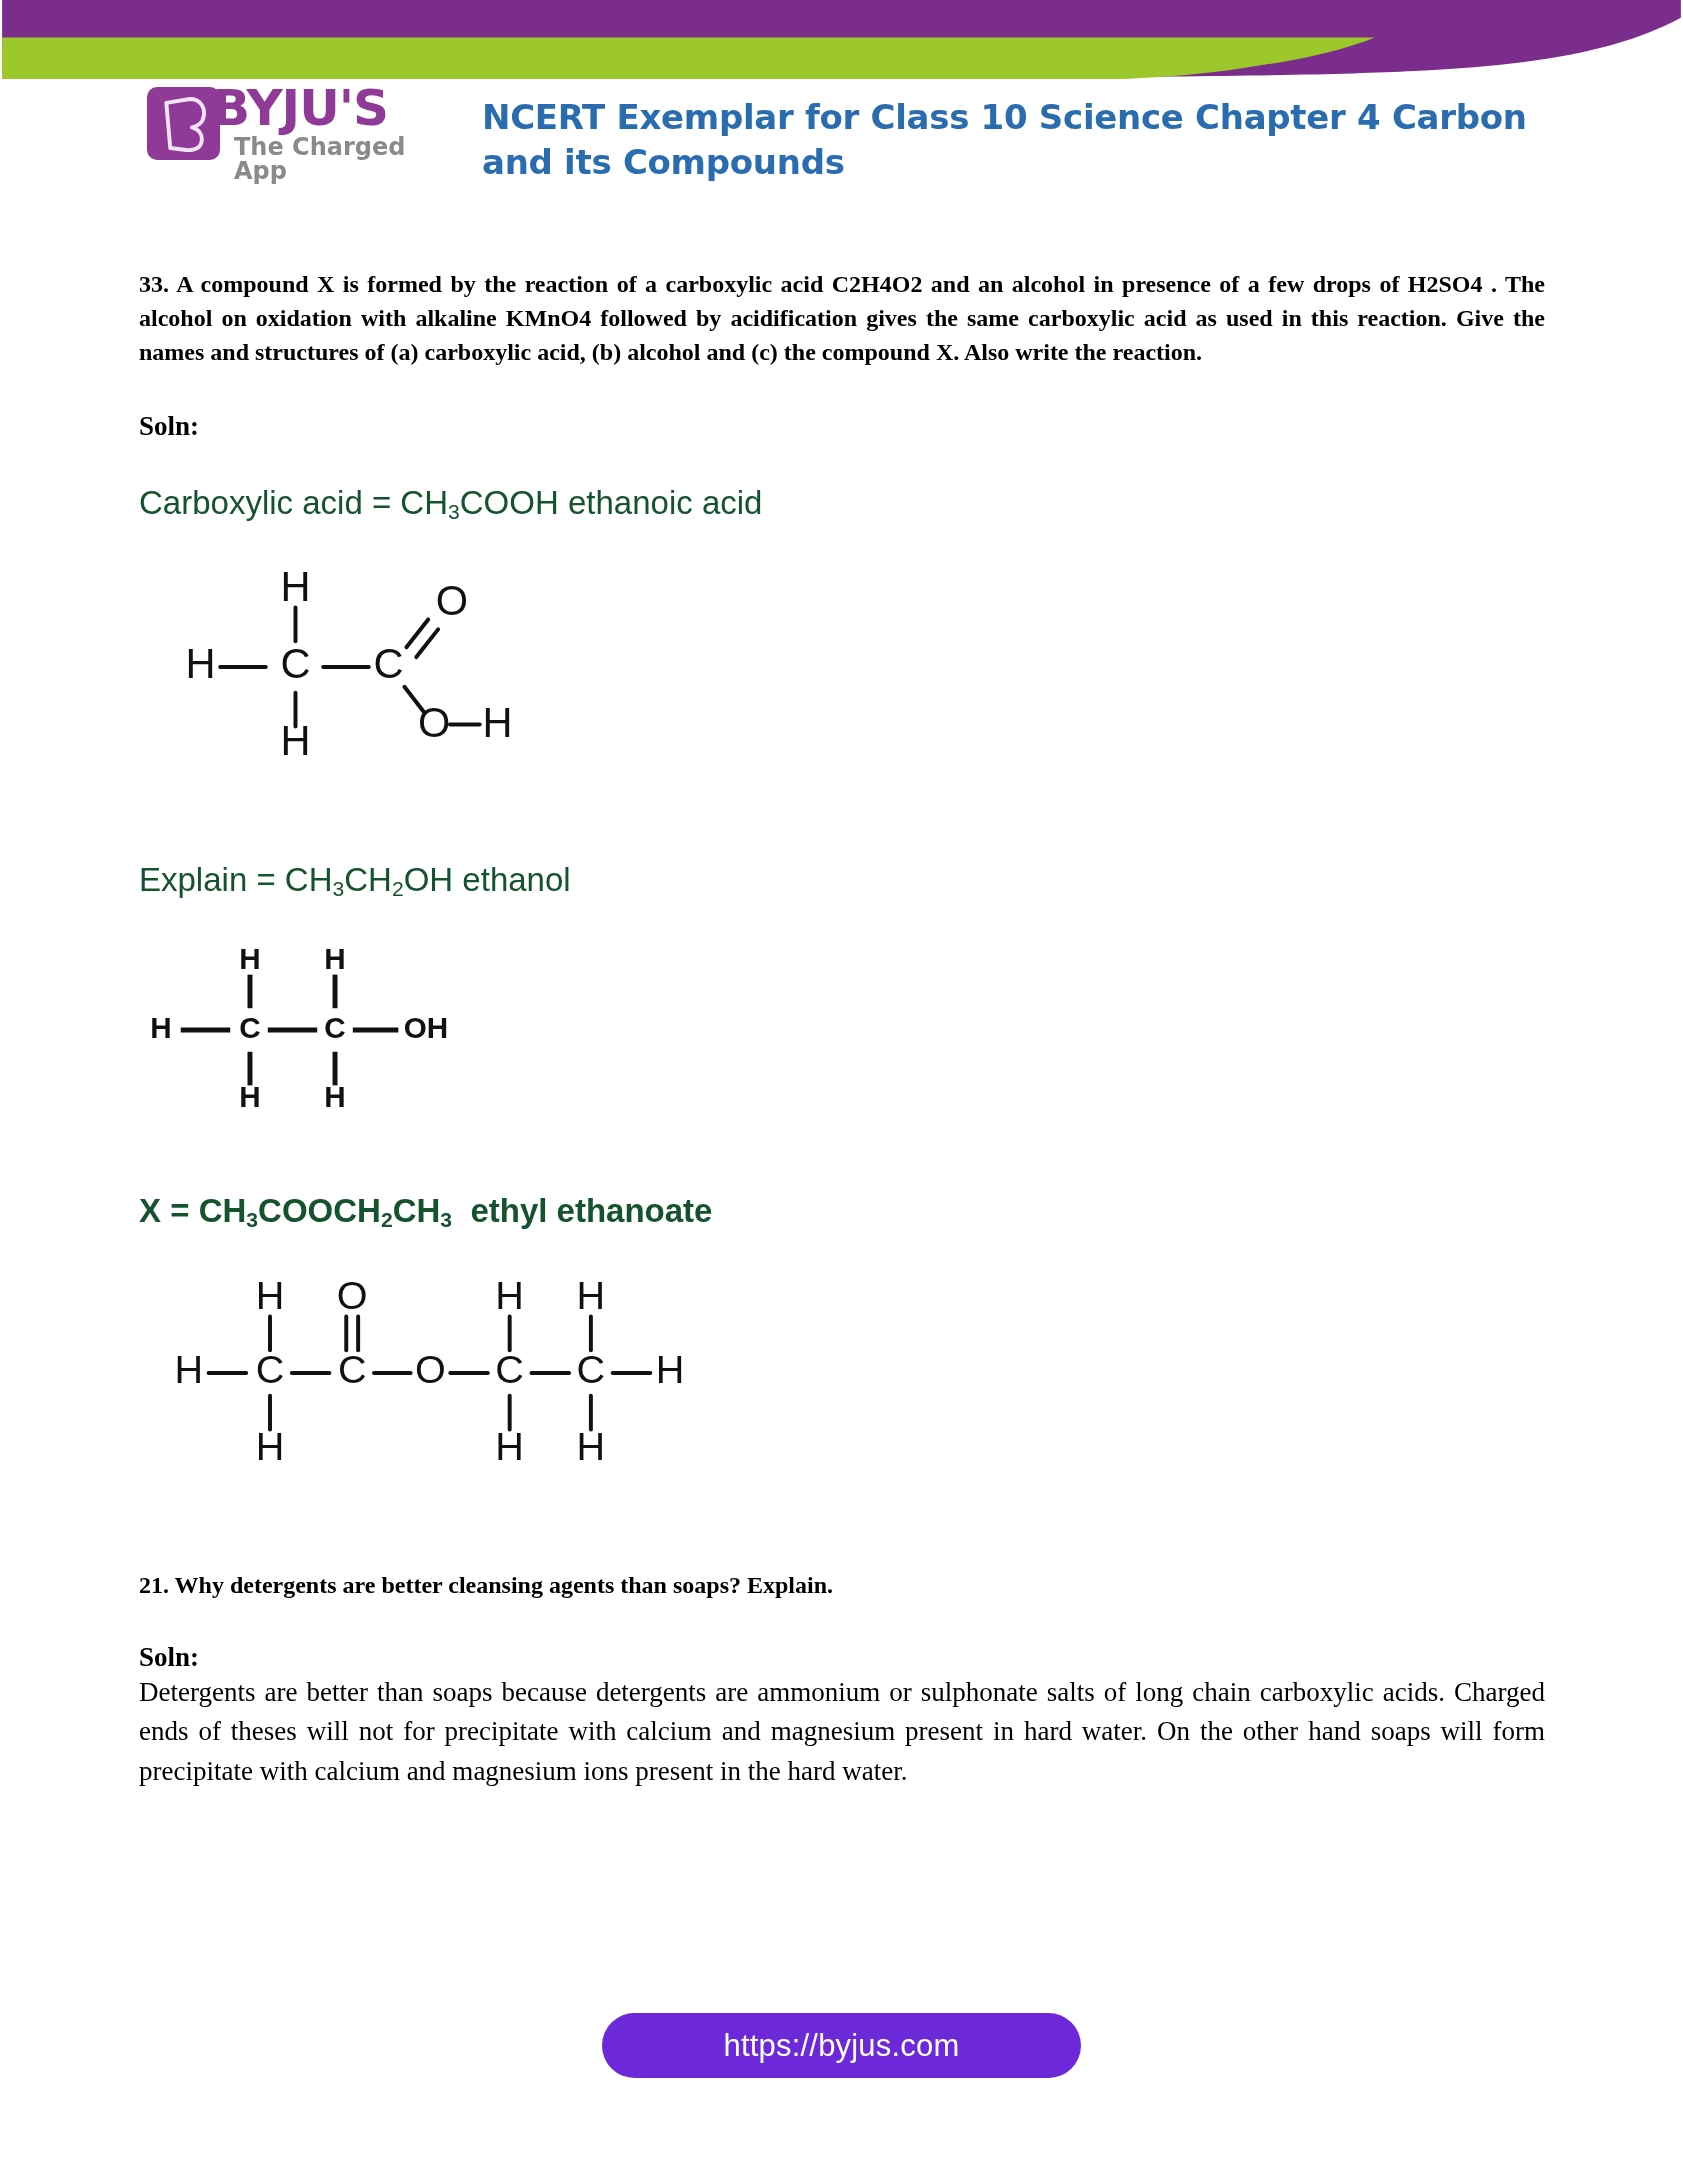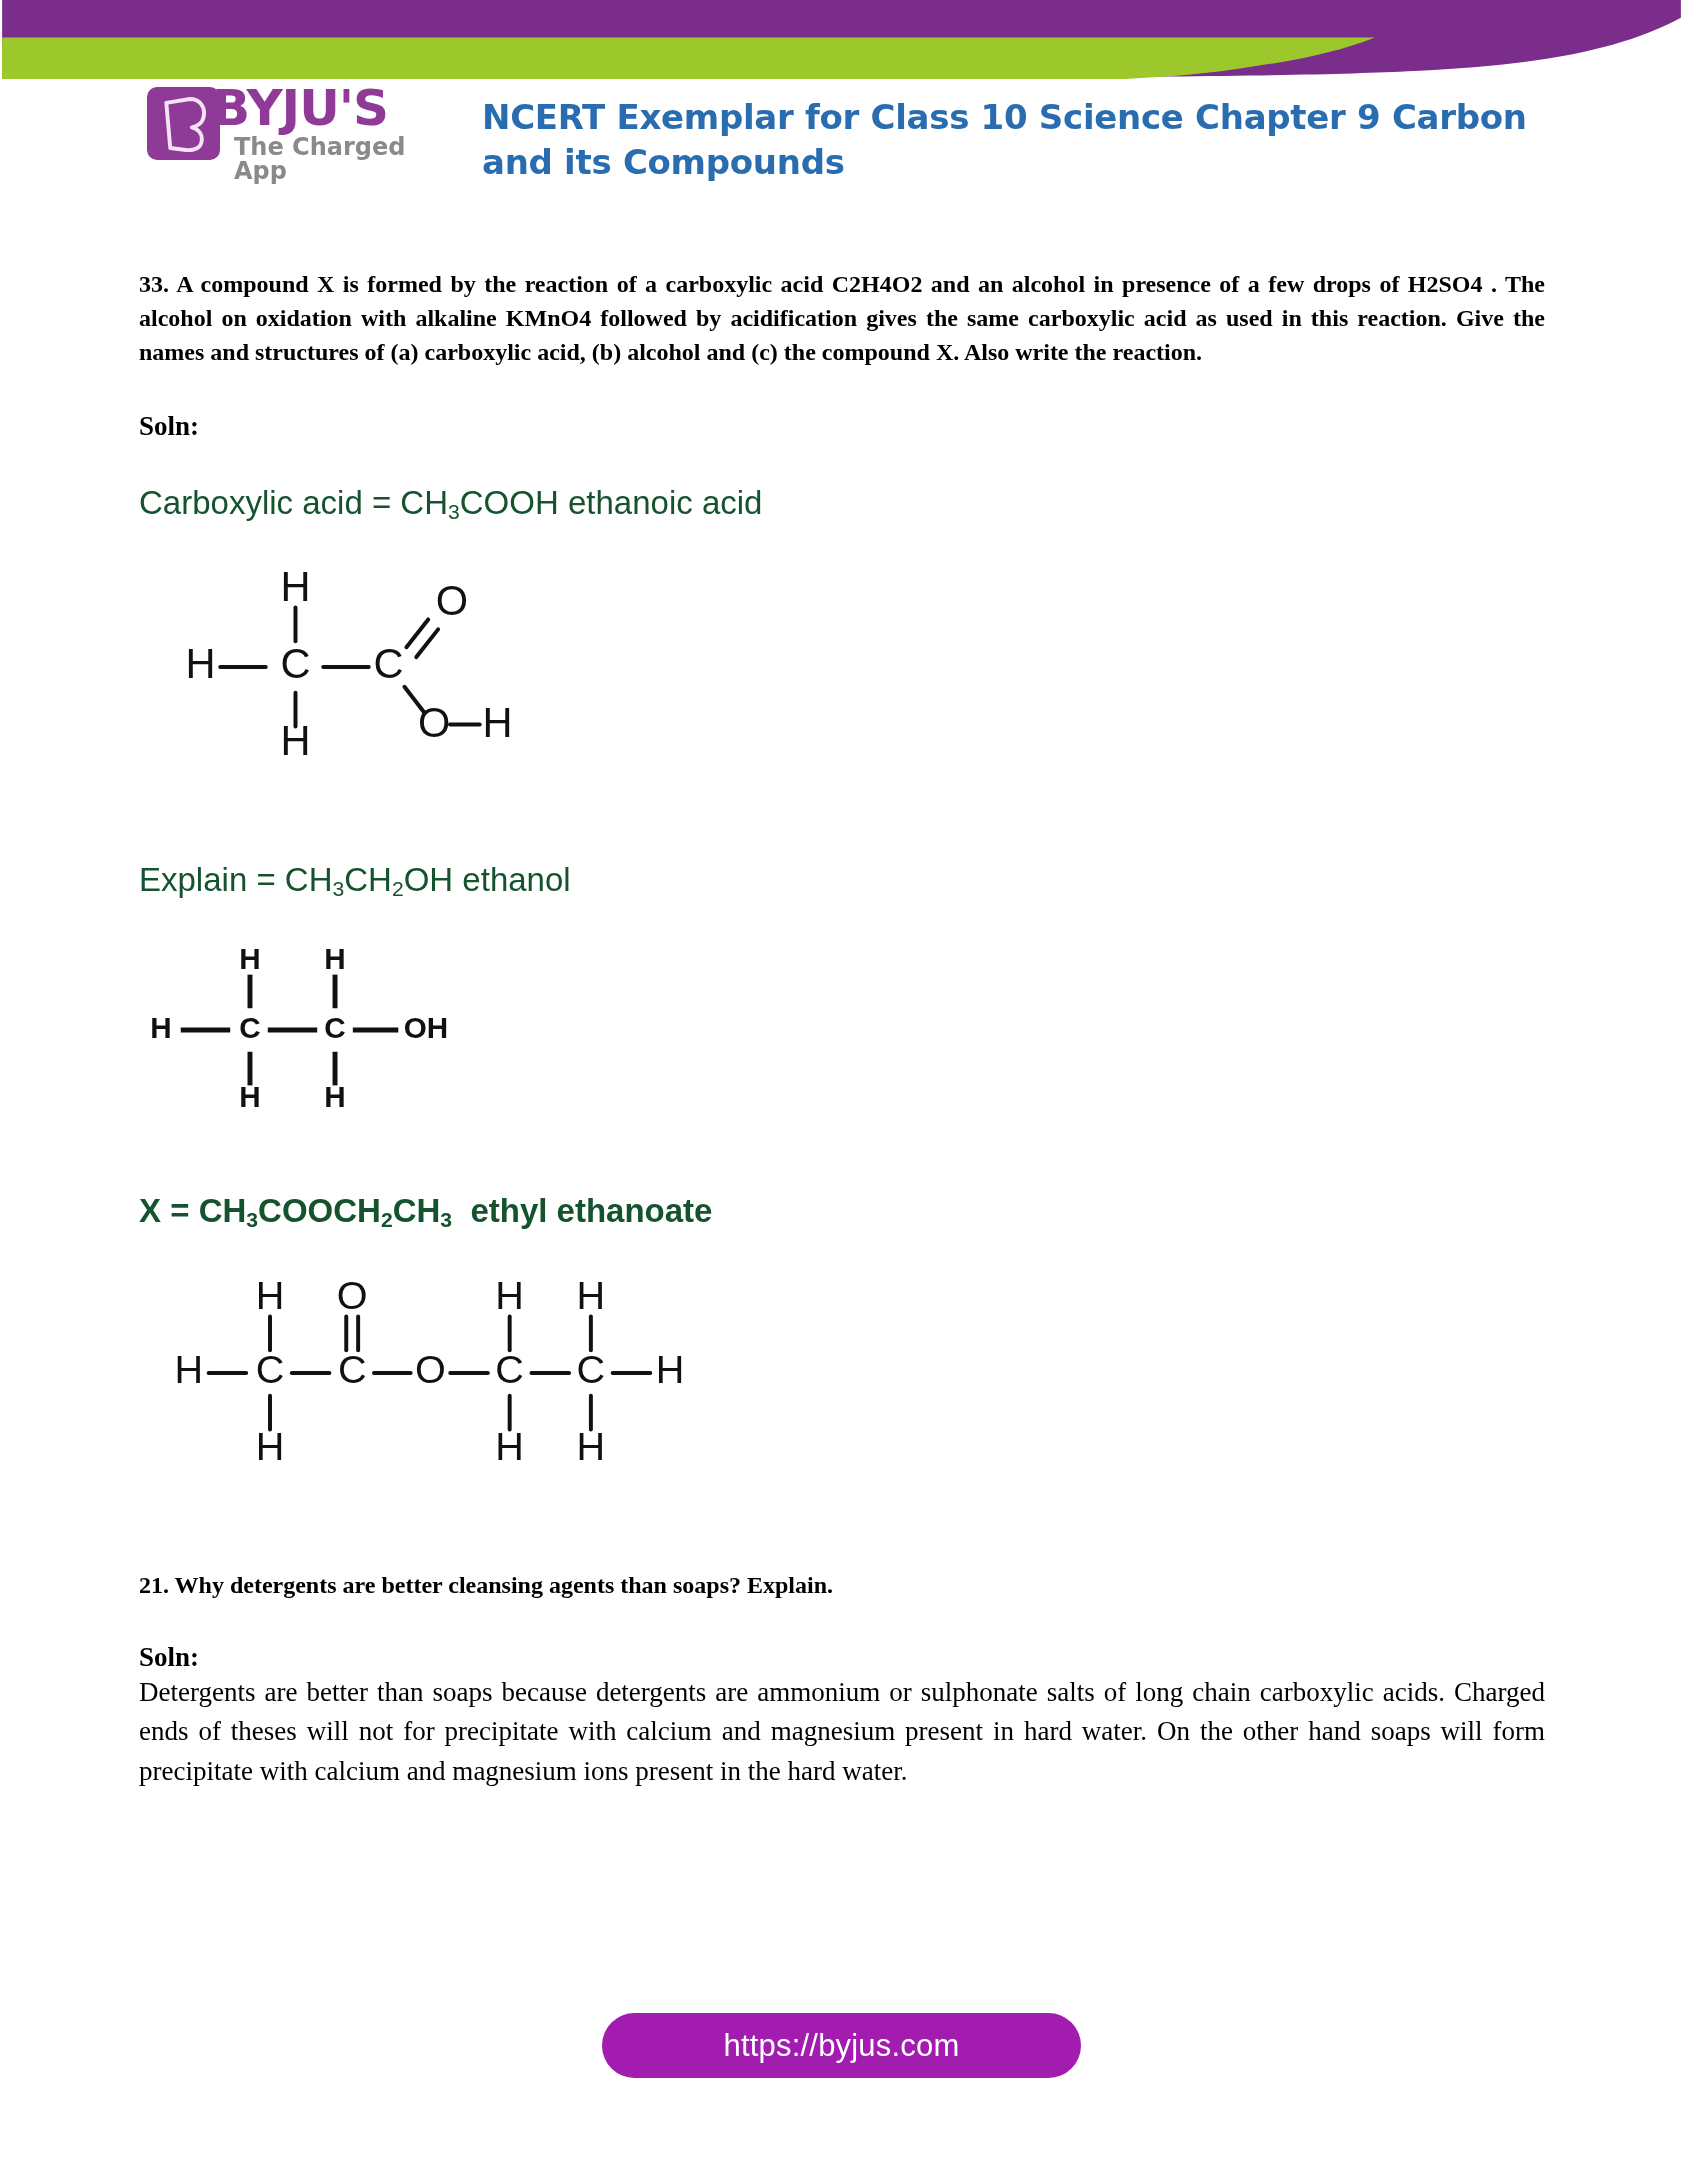--- a/index.html
+++ b/index.html
@@ -129,21 +129,21 @@
     position: relative;
   }
 
   
   .footer-btn {
     position: absolute;
     left: 602px;
     top: 2013px;
     width: 479px;
     height: 65px;
-    background: #a21caf;
+    background: #6d28d9;
     border-radius: 33px;
     display: flex;
     align-items: center;
     justify-content: center;
     font-family: "Liberation Sans", sans-serif;
     font-size: 31px;
     color: #ffffff;
     letter-spacing: 0.2px;
   }
 </style>
@@ -161,21 +161,21 @@
 <div class="logo-wrap">
   <div class="logo-mark">
     <svg class="logo-mark-glyph" viewBox="0 0 48 56">
       <path d="M6,6 L30,2 C40,2 46,10 44,20 C43,26 38,30 32,31 C39,33 43,38 42,45 C41,52 34,55 26,54 L10,52 Z" fill="none" stroke="#f2e3f5" stroke-width="4" stroke-linejoin="round"></path>
     </svg>
   </div>
   <div class="logo-word">BYJU'S</div>
   <div class="logo-tag">The Charged App</div>
 </div>
 
-<div class="page-title">NCERT Exemplar for Class 10 Science Chapter 9 Carbon and its Compounds</div>
+<div class="page-title">NCERT Exemplar for Class 10 Science Chapter 4 Carbon and its Compounds</div>
 
 <div class="content">
 
   <p class="q-text">33. A compound X is formed by the reaction of a carboxylic acid C2H4O2 and an alcohol in presence of a few drops of H2SO4 . The alcohol on oxidation with alkaline KMnO4 followed by acidification gives the same carboxylic acid as used in this reaction. Give the names and structures of  (a) carboxylic acid,  (b) alcohol and (c) the compound X. Also write the reaction.</p>
 
   <p class="soln-label" style="margin-top:42px;">Soln:</p>
 
   <p class="eq-line" style="margin-top:42px;"><span>Carboxylic acid = </span><span>CH</span><sub>3</sub><span>COOH ethanoic acid</span></p>
 
   <div class="struct" style="height:208px; margin-top:38px;">

